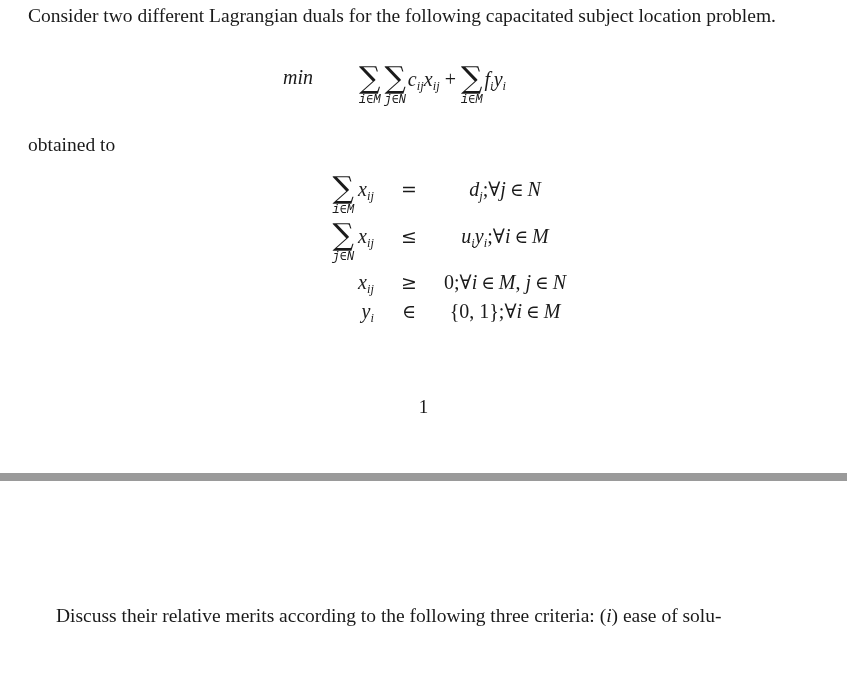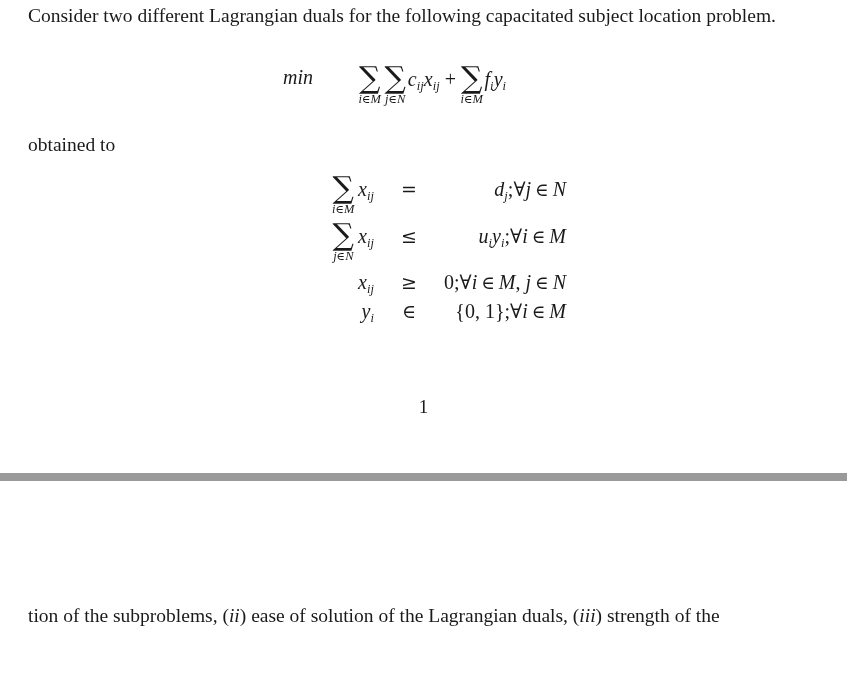--- a/index.html
+++ b/index.html
@@ -78,20 +78,21 @@
     font-style: normal;
   }
   .bigop .lim {
     position: absolute;
     left: 50%;
     transform: translateX(-50%);
     top: 26px;
     font-size: 12.5px;
     font-style: italic;
     white-space: nowrap;
+    font-family: Liberation Mono, monospace;
   }
   .bigop .lim .setsym {
     font-style: normal;
     font-size: 11.5px;
   }
 
   
   .subject-to {
     position: absolute;
     left: 28px;
@@ -141,21 +142,21 @@
   }
   .c-rel {
     text-align: center;
     font-style: normal !important;
     font-family: "DejaVu Serif", "Liberation Serif", serif;
     font-size: 19px;
     width: 36px;
     padding: 0 7px !important;
   }
   .c-rhs {
-    text-align: right;
+    text-align: center;
     padding-left: 10px !important;
     white-space: nowrap;
   }
   .row-tall td {
     height: 47px;
   }
   .row-short td {
     height: 29px;
   }
   .forall {
@@ -235,16 +236,16 @@
         </tr>
       </tbody>
     </table>
   </div>
 
   <div class="page-number">1</div>
 
   <div class="page-separator" style="background: rgb(154, 154, 154);"></div>
 
   <div class="para para-closing">
-    <div style="text-indent:0;"><span>tion of the subproblems, (<i>ii</i>) ease of solution of the Lagrangian duals, (<i>iii</i>) strength of the</span></div>
+    <div><span>Discuss their relative merits according to the following three criteria: (<i>i</i>) ease of solu-</span></div>
   </div>
 
 </div>
 
 </body></html>

